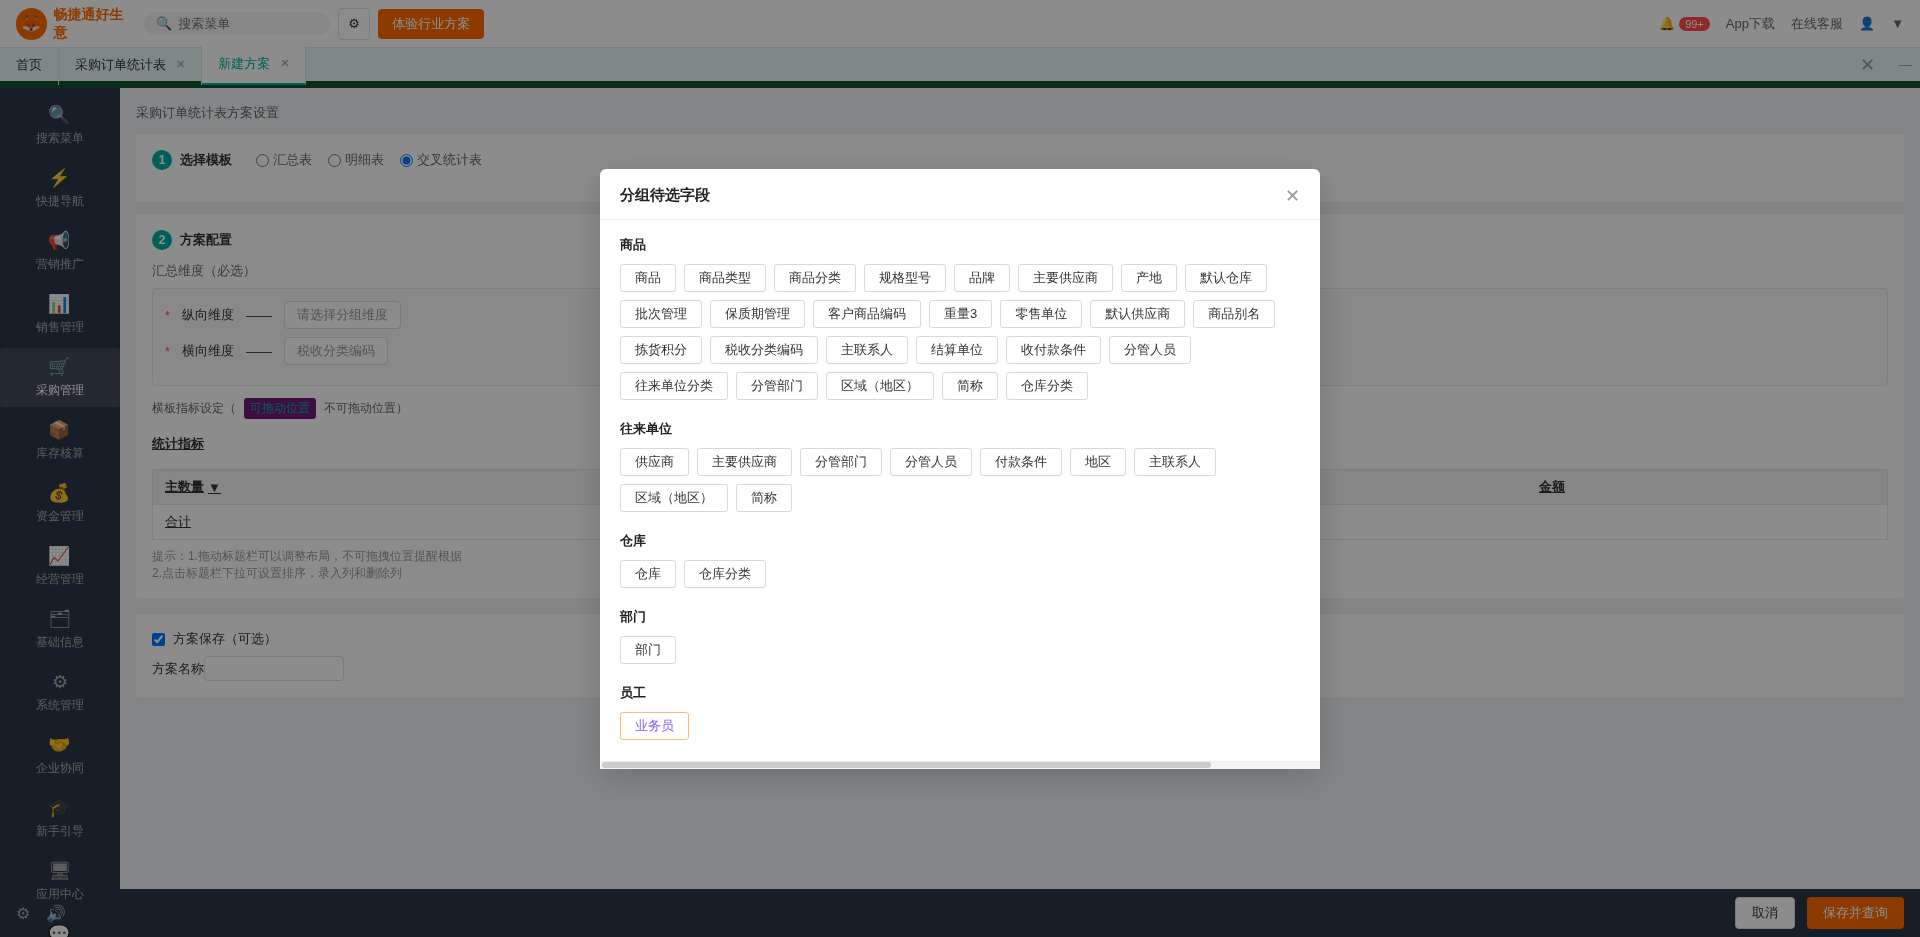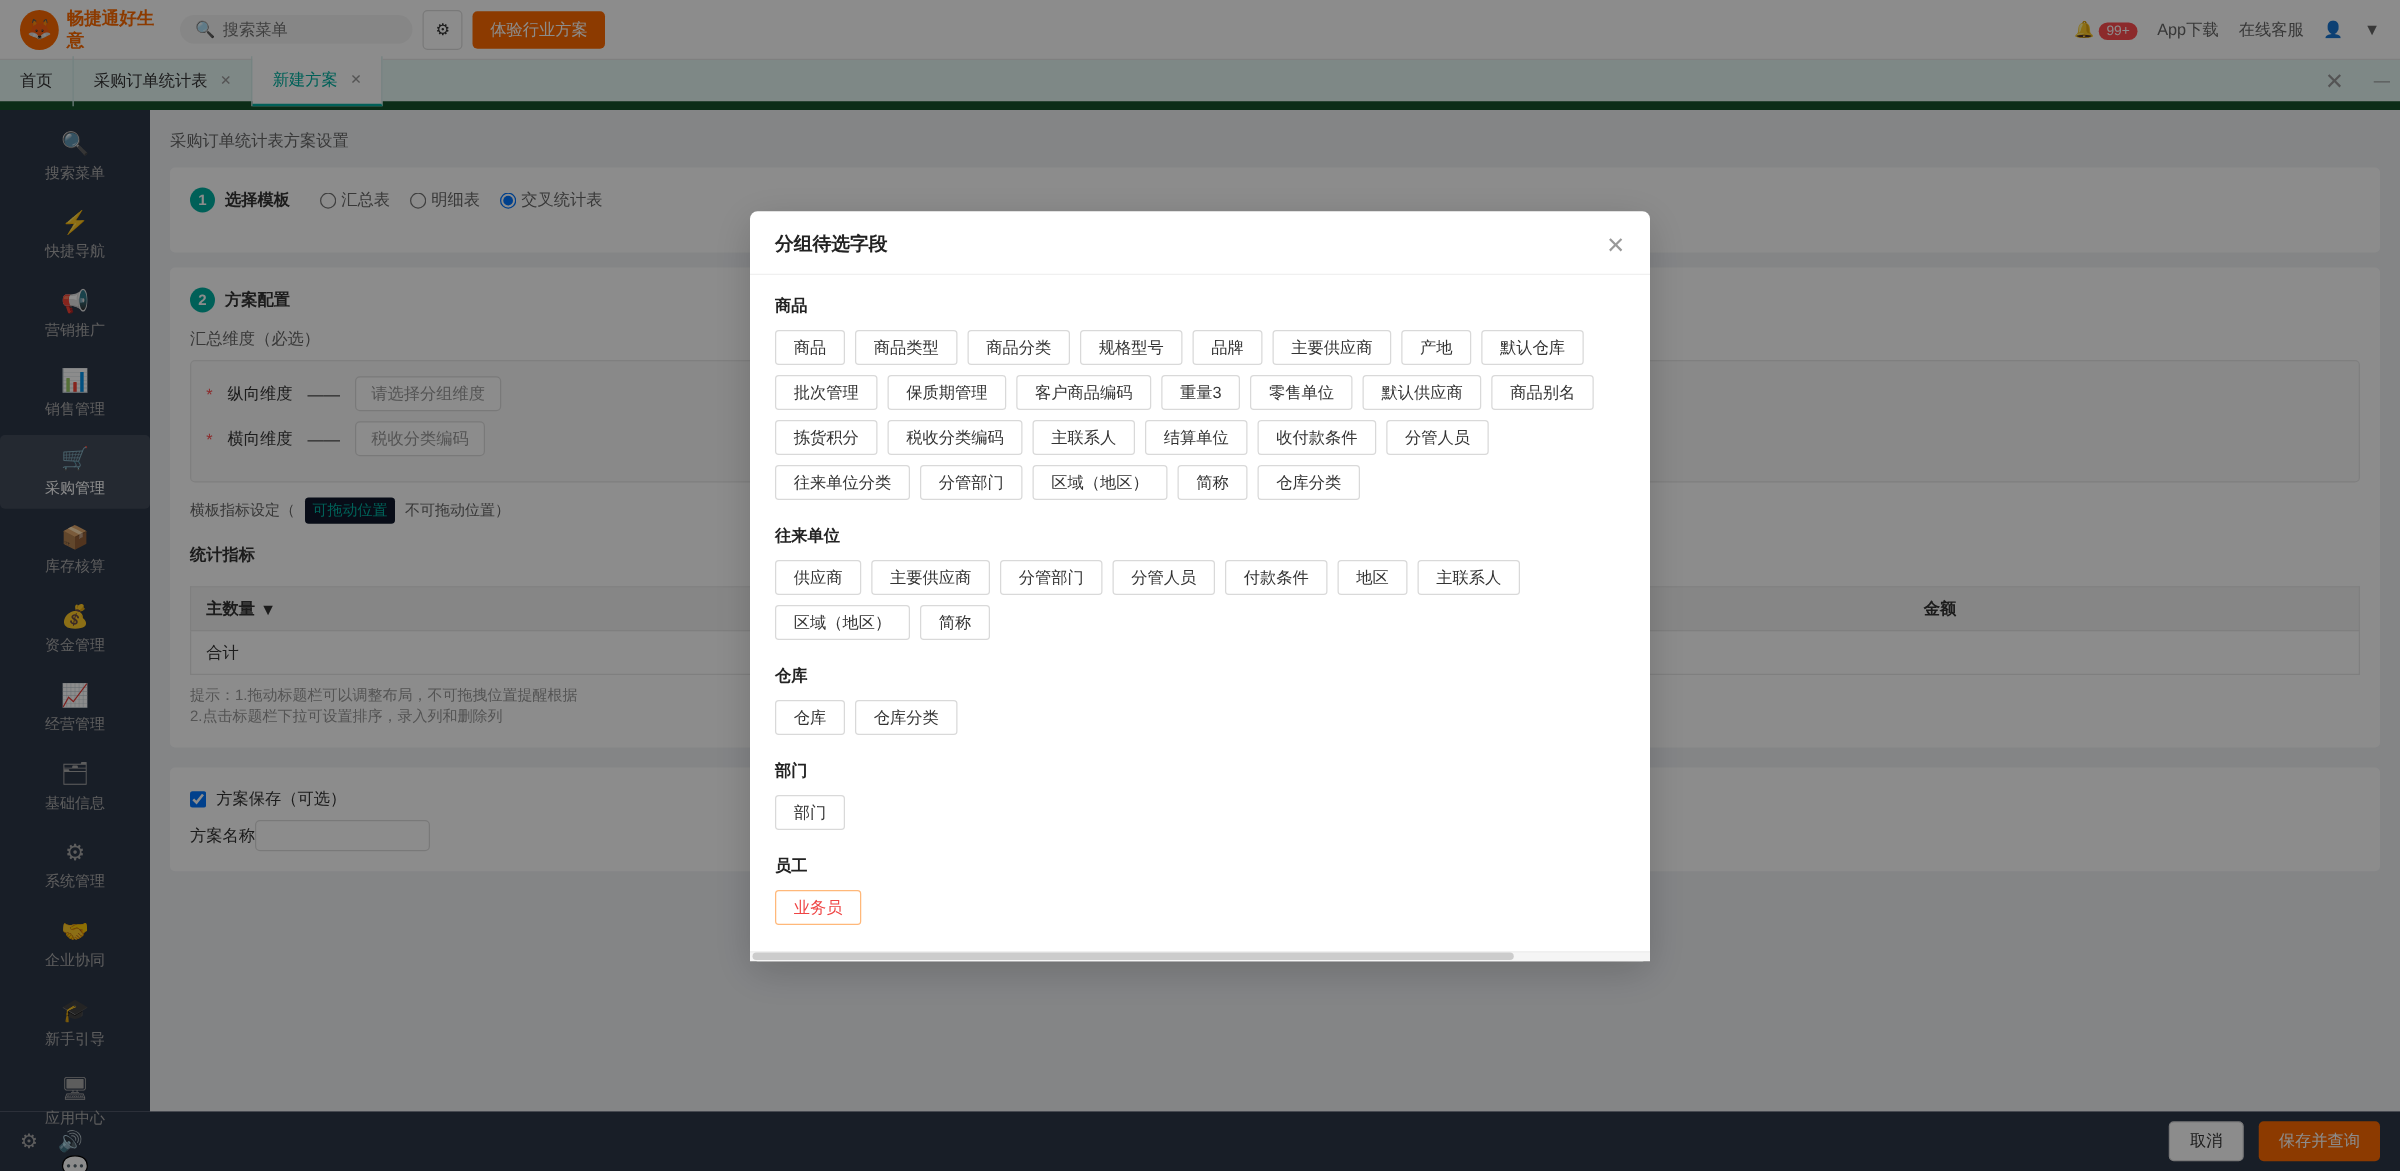--- a/index.html
+++ b/index.html
@@ -167,21 +167,21 @@
       border: 1px solid #d9d9d9;
       border-radius: 3px;
       padding: 4px 14px;
       font-size: 13px;
       color: #333;
       background: #fff;
       cursor: pointer;
       white-space: nowrap;
     }
     .tag.selected { border-color: #00b0a0; color: #00b0a0; }
-    .tag.highlight { color: #ef4444; border-color: #ffb87a; }
+    .tag.highlight { color: #8b5cf6; border-color: #ffb87a; }
     .modal-scrollbar-wrap {
       width: 100%;
       height: 8px;
       background: #f5f5f5;
       border-top: 1px solid #eee;
       flex-shrink: 0;
       display: flex;
       align-items: center;
       padding: 0 2px;
     }
@@ -339,25 +339,25 @@
         <div class="table-row-config" style="margin-top:8px;">
           <span class="required-label">*</span>
           <span>横向维度</span>
           <span>——</span>
           <div class="dimension-select">税收分类编码</div>
         </div>
       </div>
 
       <div style="display:flex;align-items:center;gap:8px;margin-top:12px;font-size:12px;color:#666;">
         <span>横板指标设定（</span>
-        <span style="background:#0f172a;color:#00b0a0;padding:2px 6px;border-radius:3px;">可拖动位置</span>
+        <span style="background:#701a75;color:#00b0a0;padding:2px 6px;border-radius:3px;">可拖动位置</span>
         <span>不可拖动位置）</span>
       </div>
 
-      <div style="margin-top:8px;">
+      <div style="margin-top:8px;text-decoration:underline;">
         <div class="stats-label">统计指标</div>
         <table class="stats-table">
           <thead>
             <tr>
               <th>
                 <div class="th-select">
                   <span>主数量</span> 
                     <span>▼</span>
                 </div>
               </th>

